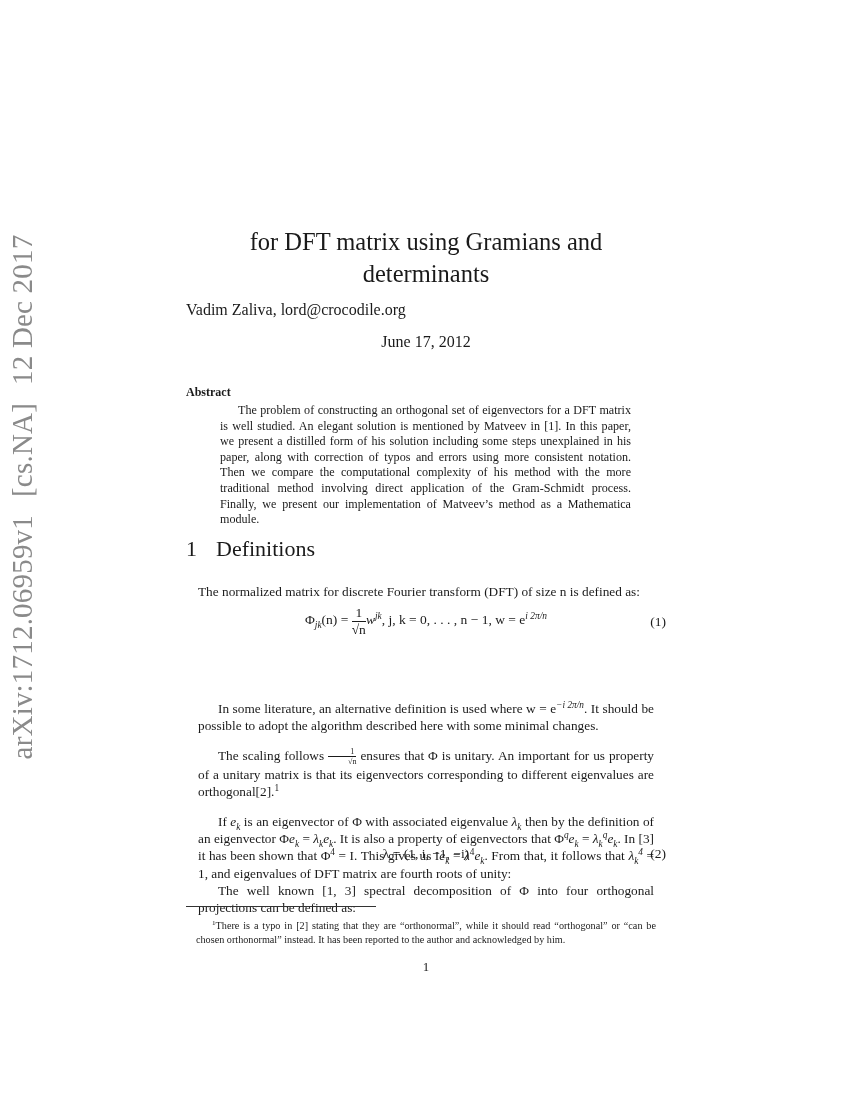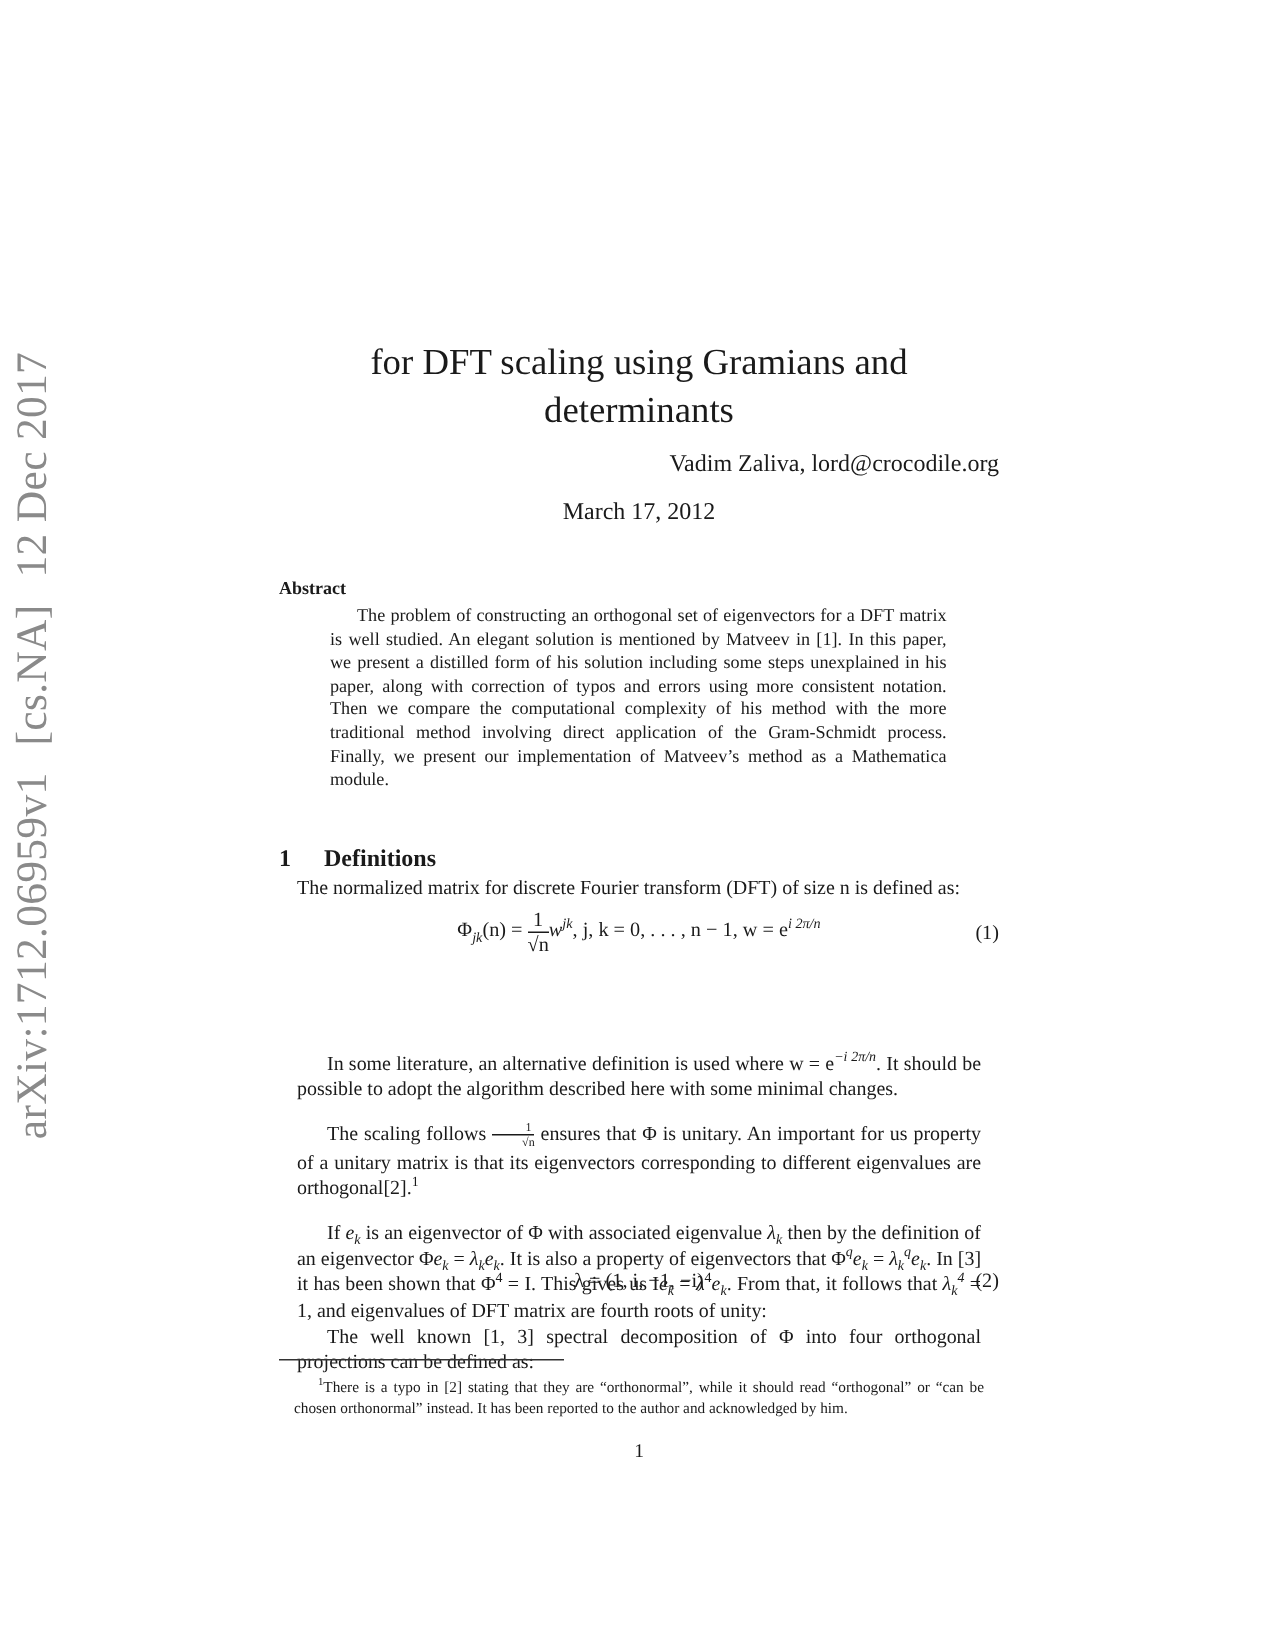--- a/index.html
+++ b/index.html
@@ -11,33 +11,33 @@
     position: absolute; left: 22px; top: 497px;
     transform: translate(-50%, -50%) rotate(-90deg);
     white-space: nowrap; font-size: 29px; color: #8a8a8a; letter-spacing: 0.2px;
   }
   .arxiv-stamp .gap { display: inline-block; width: 18px; }
   .page { position: absolute; left: 186px; top: 0; width: 480px; }
   .title {
     position: absolute; left: 0; top: 226px; width: 480px; text-align: center;
     font-size: 24.5px; line-height: 32px;
   }
-  .author { position: absolute; left: 0; top: 301px; width: 480px; text-align: right; font-size: 16px; }
+  .author { position: absolute; left: 0; top: 301px; width: 480px; text-align: left; font-size: 16px; }
   .date { position: absolute; left: 0; top: 333px; width: 480px; text-align: center; font-size: 16px; }
   .abstract-heading {
     position: absolute; left: 0; top: 385px; width: 480px; text-align: left;
     font-size: 12px; font-weight: bold;
   }
   .abstract-body {
     position: absolute; left: 34px; top: 403px; width: 411px;
     font-size: 12.1px; line-height: 15.6px; text-align: justify;
   }
   .abstract-body p { margin: 0; text-indent: 18px; }
   .section-heading {
-    position: absolute; left: 0; top: 564px; font-size: 16px; font-weight: bold;
+    position: absolute; left: 0; top: 536px; font-size: 22px; font-weight: normal;
   }
   .section-heading .num { display: inline-block; width: 30px; }
   .text {
     position: absolute; left: 0; width: 480px;
     font-size: 13.3px; line-height: 17.4px; text-align: justify;
   }
   .text p { margin: 12px; }
   .text p.indent { text-indent: 20px; }
   .eq {
     position: absolute; left: 0; width: 480px; font-size: 13.5px;
@@ -64,25 +64,25 @@
 </head>
 <body>
 
 <div class="arxiv-stamp">
   <span>arXiv:1712.06959v1</span><span class="gap"></span><span>[cs.NA]</span><span class="gap"></span><span>12 Dec 2017</span>
 </div>
 
 <div class="page">
 
   <div class="title">
-    <div>for DFT scaling using Gramians and determinants</div>
+    <div>for DFT matrix using Gramians and determinants</div>
   </div>
 
   <div class="author">Vadim Zaliva, lord@crocodile.org</div>
-  <div class="date">March 17, 2012</div>
+  <div class="date">June 17, 2012</div>
 
   <div class="abstract-heading">Abstract</div>
   <div class="abstract-body">
     <p>The problem of constructing an orthogonal set of eigenvectors for a DFT matrix is well studied. An elegant solution is mentioned by Matveev in [1]. In this paper, we present a distilled form of his solution including some steps unexplained in his paper, along with correction of typos and errors using more consistent notation. Then we compare the computational complexity of his method with the more traditional method involving direct application of the Gram-Schmidt process. Finally, we present our implementation of Matveev’s method as a Mathematica module.</p>
   </div>
 
   <div class="section-heading">
     <span class="num">1</span><span>Definitions</span>
   </div>
 

